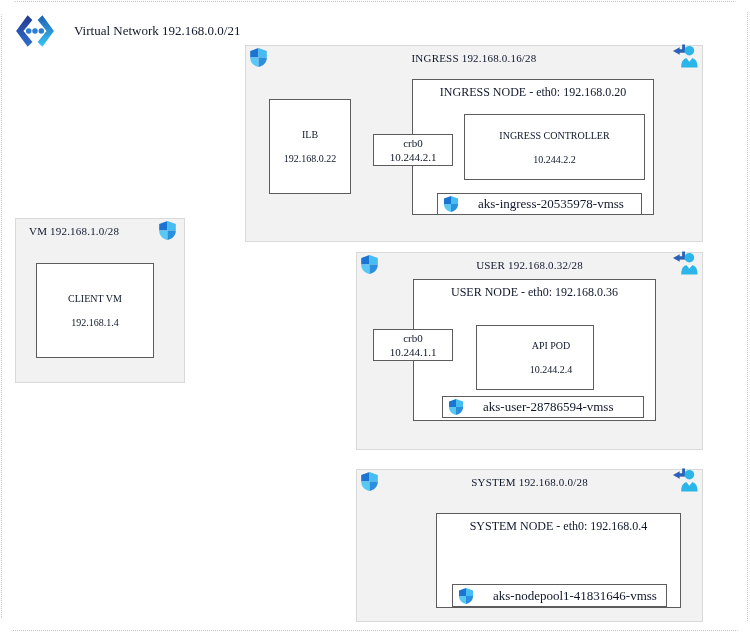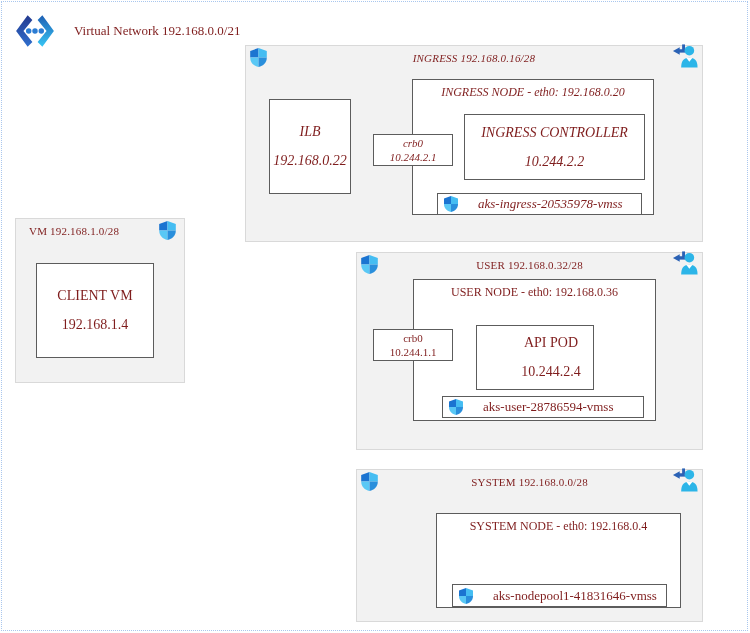--- a/index.html
+++ b/index.html
@@ -1,34 +1,34 @@
 <!DOCTYPE html>
 <html><head>
 <meta charset="utf-8">
 <style>
   html,body{margin:0;padding:0;background:#ffffff;}
   .canvas{
     position:relative;width:750px;height:633px;background:#ffffff;overflow:hidden;
-    font-family:"Liberation Serif","DejaVu Serif",serif;color:#7f1d1d;
+    font-family:"Liberation Serif","DejaVu Serif",serif;color:#0f172a;border-radius:22px;
   }
   .vnet-boundary{
     position:absolute;left:1px;top:1px;right:2px;bottom:2px;
     border:1px dotted #a9c7ee;pointer-events:none;
   }
   .vnet-header{position:absolute;left:14px;top:13px;display:flex;align-items:center;gap:18px;}
   .vnet-label{font-size:13px;}
   .subnet{position:absolute;background:#f2f2f2;border:1px solid #d9d9d9;box-sizing:border-box;}
   .subnet-title{position:absolute;top:6px;left:0;right:0;text-align:center;font-size:11px;letter-spacing:.2px;}
   .subnet-title.left{left:13px;right:auto;text-align:left;}
   .corner-shield{position:absolute;left:4px;top:2px;}
   .corner-shield.right{left:auto;right:8px;}
   .corner-user{position:absolute;right:3px;top:-3px;}
   .box{position:absolute;background:#ffffff;border:1px solid #5c5c5c;box-sizing:border-box;}
   .node-title{position:absolute;top:5px;left:0;right:0;text-align:center;font-size:12px;}
-  .stack-center{display:flex;flex-direction:column;align-items:center;justify-content:center;gap:13px;height:100%;font-size:14px;text-align:center;}
+  .stack-center{display:flex;flex-direction:column;align-items:center;justify-content:center;gap:13px;height:100%;font-size:10px;text-align:center;}
   .bridge{font-size:11px;line-height:14px;text-align:center;padding-top:1px;z-index:3;}
   .vmss{display:flex;align-items:center;gap:20px;padding-left:6px;font-size:13px;z-index:3;}
   .vmss svg{flex:0 0 auto;}
   svg{display:block;}
 </style>
 </head>
 <body>
 
 <svg width="0" height="0" style="position:absolute">
   <defs>
@@ -67,21 +67,21 @@
 <div class="canvas">
   <div class="vnet-boundary"></div>
 
   <div class="vnet-header">
     <svg width="42" height="36">
         <use href="#sym-vnet"></use>
       </svg>
     <span class="vnet-label">Virtual Network 192.168.0.0/21</span>
   </div>
 
-  <section class="subnet" style="left:245px;top:45px;width:458px;height:197px;font-style:italic;">
+  <section class="subnet" style="left:245px;top:45px;width:458px;height:197px;">
     <svg class="corner-shield" width="17" height="19">
         <use href="#sym-shield"></use>
       </svg>
     <div class="subnet-title">INGRESS 192.168.0.16/28</div>
     <svg class="corner-user" width="27" height="26">
         <use href="#sym-userlogin"></use>
       </svg>
 
     <div class="box" style="left:23px;top:53px;width:82px;height:95px;">
       <div class="stack-center">

